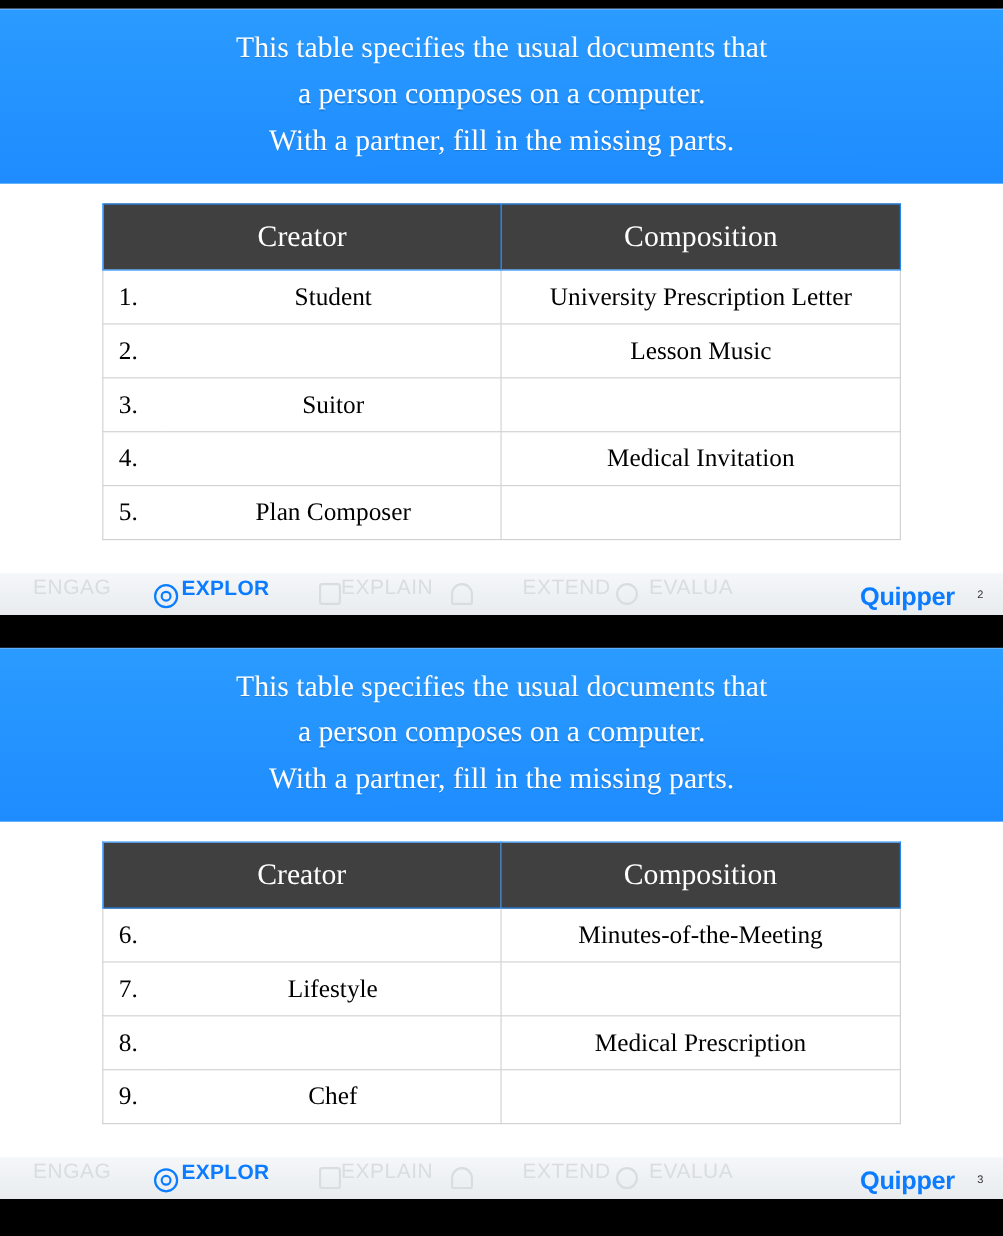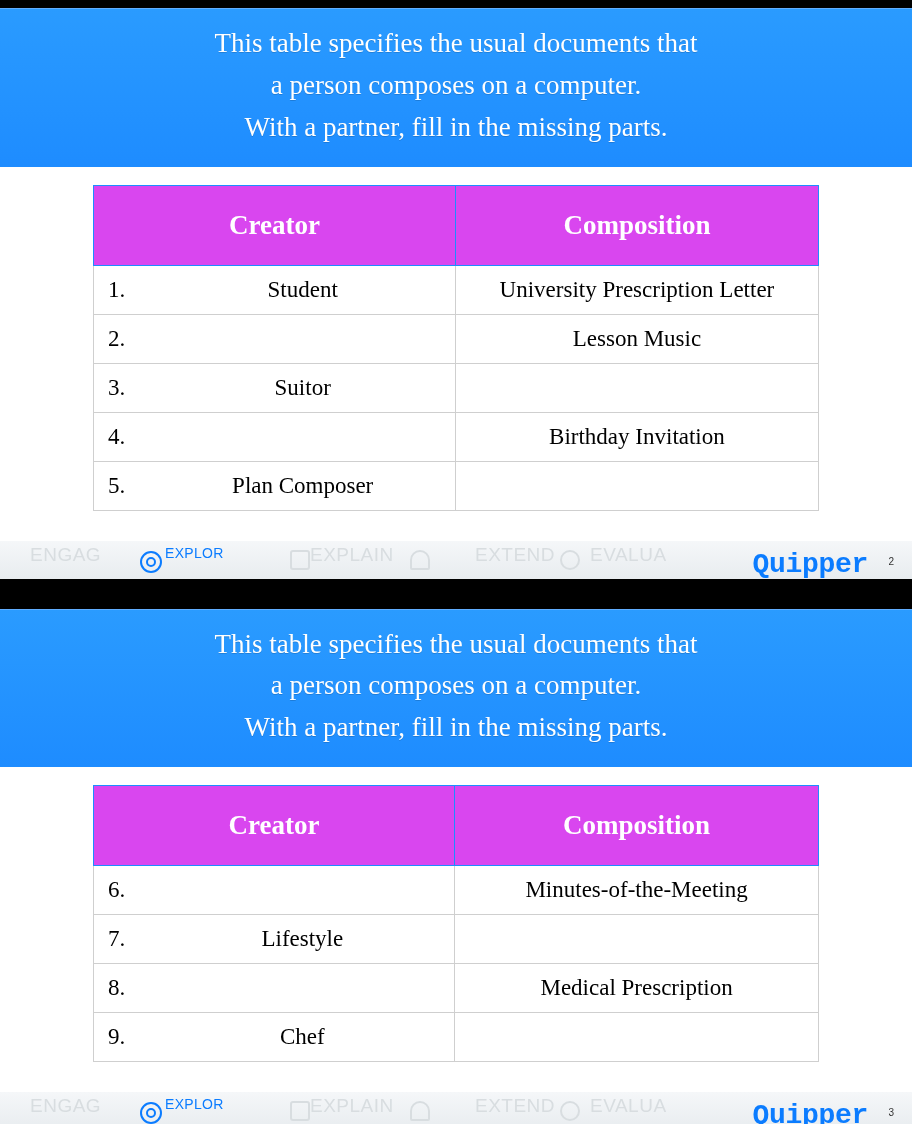--- a/index.html
+++ b/index.html
@@ -19,25 +19,25 @@
   }
   .slide .body{padding:18px 0 30px 0;}
   table.doc{
     border-collapse:collapse;
     margin:0 auto;
     width:726px;
     font-size:23px;
     font-family:"Times New Roman",Times,serif;
   }
   table.doc th{
-    background:#d946ef;
+    background:#404040;
     color:#fff;
-    font-weight:700;
+    font-weight:400;
     font-size:27px;
-    padding:24px 8px;
+    padding:14px 8px;
     border:1px solid #1e8cff;
   }
   table.doc td{
     border:1px solid #cfcfcf;
     padding:11px 14px;
     height:26px;
     vertical-align:middle;
   }
   table.doc td.num{width:30px;white-space:nowrap;border-right:none;}
   table.doc td.creator{border-left:none;text-align:center;width:300px;}
@@ -51,40 +51,40 @@
   }
   .footer .ghost{
     position:absolute;color:#d8dde0;font-weight:400;font-size:19px;
     top:3px;letter-spacing:.5px;
   }
   .footer .engage{left:30px;}
   .footer .explain{left:310px;}
   .footer .extend{left:430px;margin-left:45px;}
   .footer .evalua{left:590px;}
   .footer .explore{
-    position:absolute;left:165px;top:4px;color:#0b7cff;font-weight:400;
-    font-size:14px;letter-spacing:.3px;
+    position:absolute;left:165px;top:4px;color:#0b7cff;font-weight:700;
+    font-size:19px;letter-spacing:.3px;
   }
   .footer .compass{
     position:absolute;left:140px;top:10px;width:18px;height:18px;border:2px solid #0b7cff;
     border-radius:50%;
   }
   .footer .compass:after{
     content:"";position:absolute;left:4px;top:4px;width:6px;height:6px;border:2px solid #0b7cff;
     border-radius:50%;
   }
   .footer .ghosticon{
     position:absolute;top:9px;width:16px;height:16px;border:2px solid #d8dde0;border-radius:3px;
   }
   .footer .gi1{left:290px;}
   .footer .gi2{left:410px;border-radius:50% 50% 2px 2px;}
   .footer .gi3{left:560px;border-radius:50%;}
   .footer .brand{
-    position:absolute;right:44px;top:8px;color:#0b7cff;font-weight:900;font-size:28px;
-    font-family:Liberation Mono, monospace;letter-spacing:-.3px;text-align:center;
+    position:absolute;right:44px;top:8px;color:#0b7cff;font-weight:900;font-size:23px;
+    font-family:Liberation Sans, sans-serif;letter-spacing:-.3px;text-align:center;
   }
   .footer .pagenum{
     position:absolute;right:18px;top:15px;color:#333;font-size:10px;font-family:Arial,sans-serif;
   }
   .gap{height:30px;background:#000;}
 </style>
 </head>
 <body>
 <div class="stage">
 
@@ -116,21 +116,21 @@
           <td class="comp">Lesson Music</td>
         </tr>
         <tr>
           <td class="num">3.</td>
           <td class="creator">Suitor</td>
           <td class="comp"></td>
         </tr>
         <tr>
           <td class="num">4.</td>
           <td class="creator"></td>
-          <td class="comp">Birthday Invitation</td>
+          <td class="comp">Medical Invitation</td>
         </tr>
         <tr>
           <td class="num">5.</td>
           <td class="creator">Plan Composer</td>
           <td class="comp"></td>
         </tr>
       </tbody>
     </table>
   </div>
   <div class="footer">

